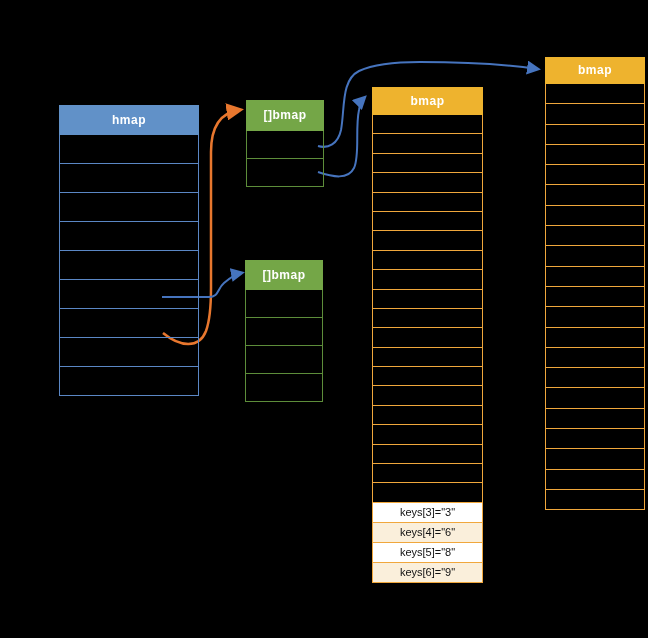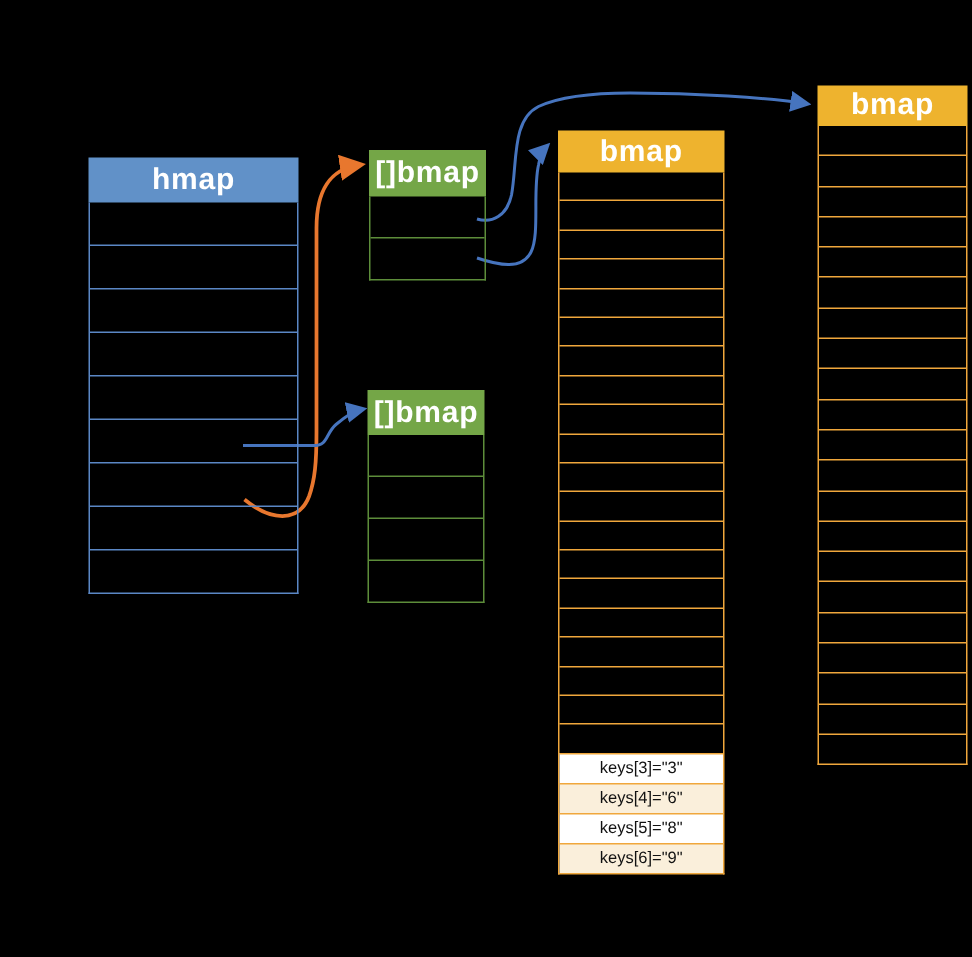--- a/index.html
+++ b/index.html
@@ -3,21 +3,21 @@
 <meta charset="utf-8">
 <style>
   html,body{margin:0;padding:0;background:#000;}
   #canvas{
     position:relative;width:648px;height:638px;background:#000;overflow:hidden;
     font-family:"Liberation Sans", sans-serif;
   }
   #arrow-layer{position:absolute;left:0;top:0;width:648px;height:638px;pointer-events:none;}
   .tbl{position:absolute;}
   .hdr{
-    color:#fff;font-weight:bold;font-size:20px;text-align:center;
+    color:#fff;font-weight:bold;font-size:12px;text-align:center;
     letter-spacing:0.5px;
   }
   .tbl-body{background:transparent;}
   .row{
     background:transparent;font-size:11px;color:#111;text-align:center;
     white-space:nowrap;overflow:hidden;
   }
 </style>
 </head>
 <body>

